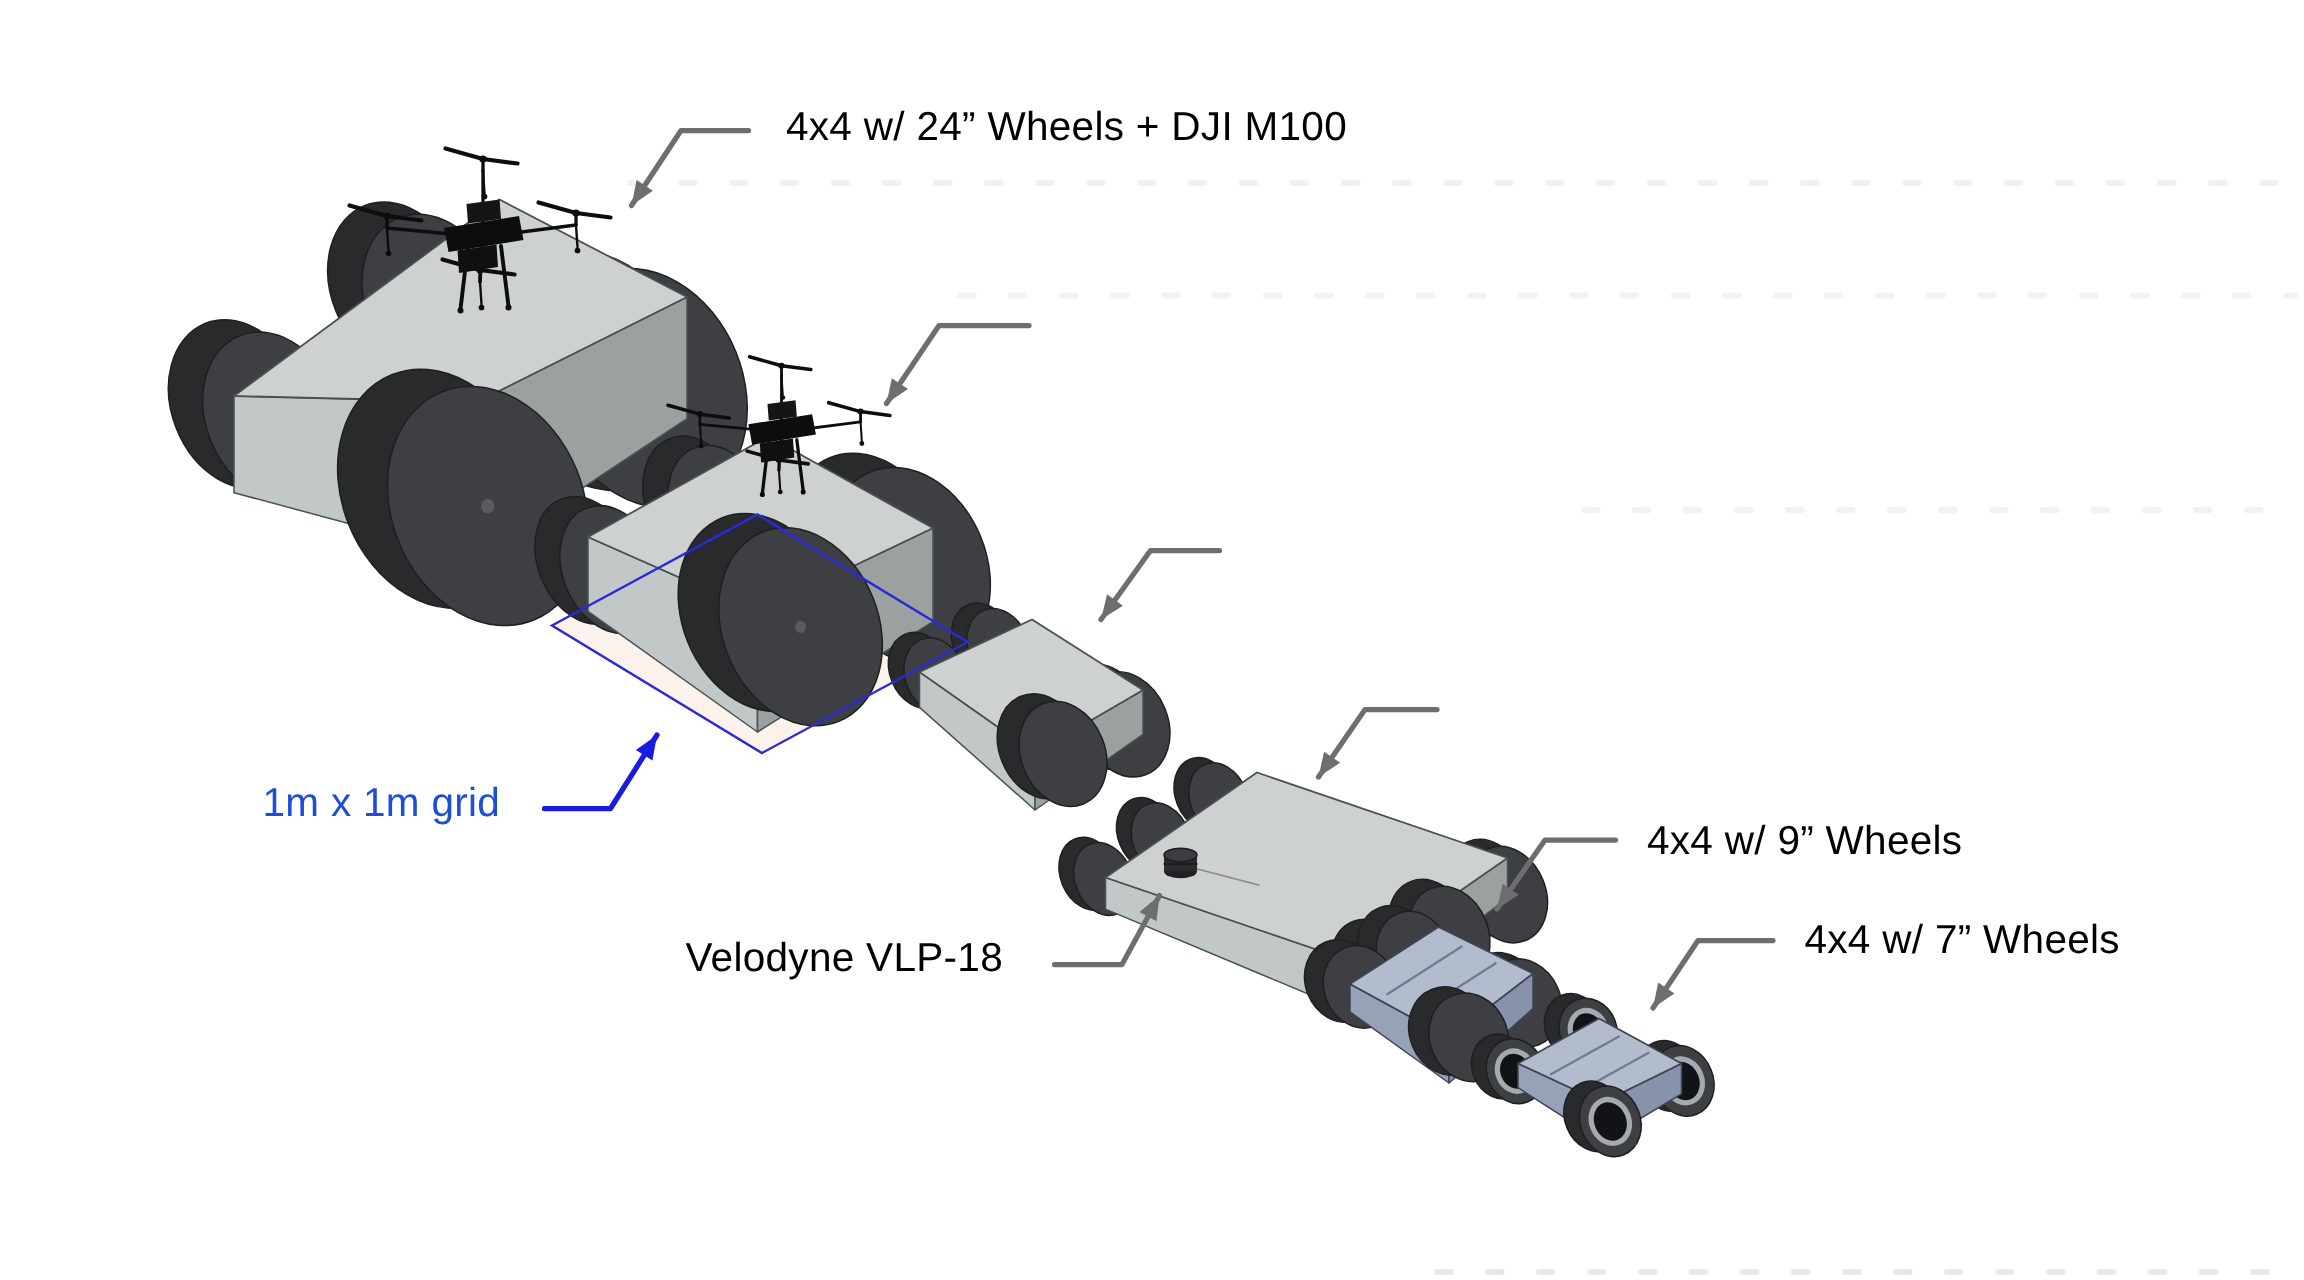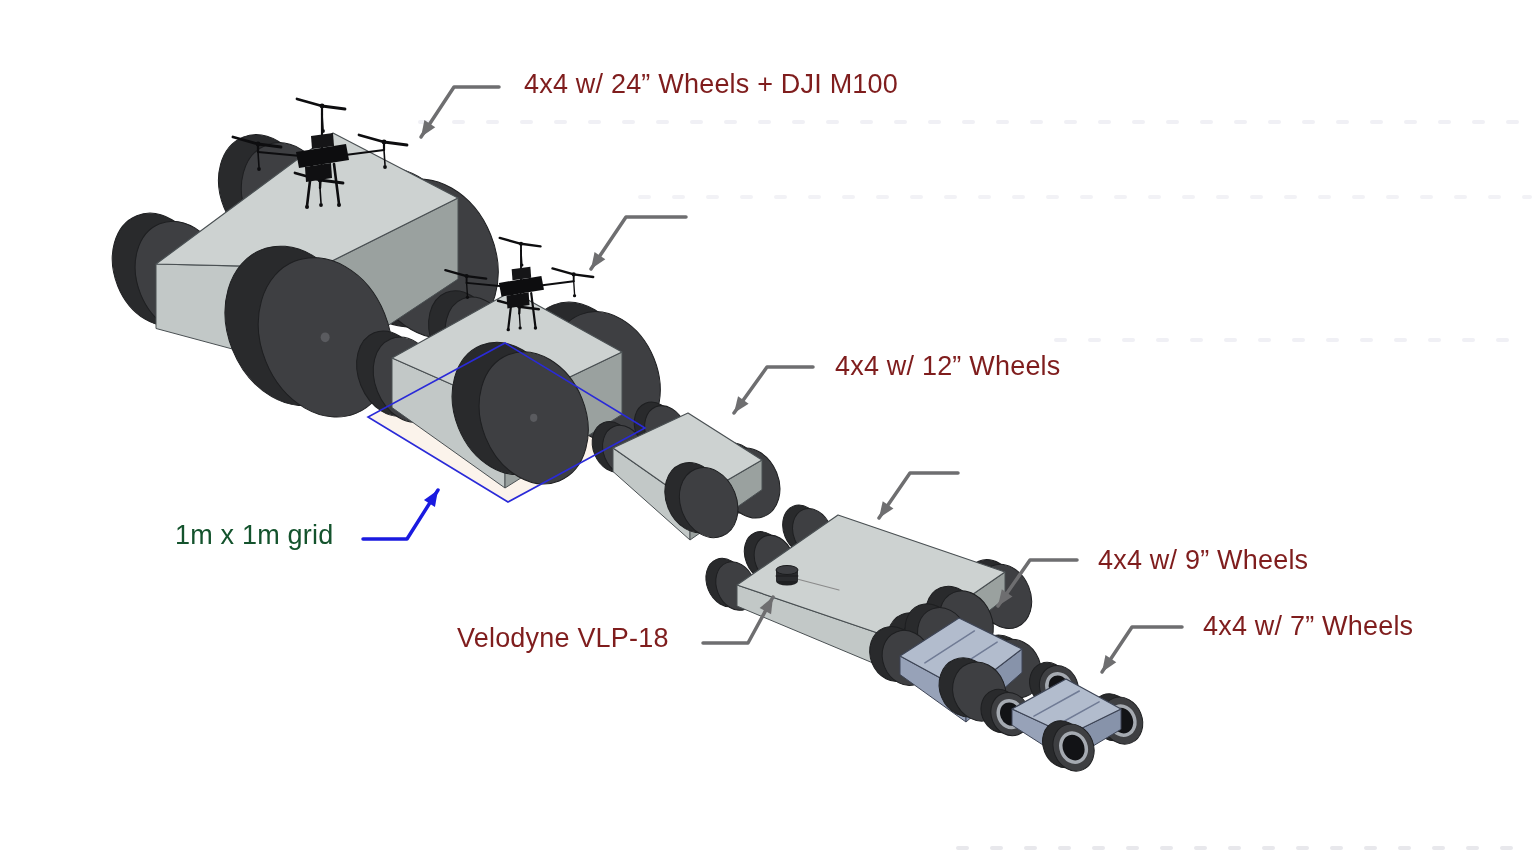--- a/index.html
+++ b/index.html
@@ -2,26 +2,26 @@
 <html><head>
 <meta charset="utf-8">
 <style>
   html,body{margin:0;padding:0;}
   body{background:#ffffff;font-family:"Liberation Sans", sans-serif;}
   .stage{position:relative;width:1536px;height:853px;background:#ffffff;overflow:hidden;}
   .stage svg{position:absolute;left:0;top:0;}
   .callout{
     position:absolute;
     font-size:27px;
-    color:#7f1d1d;
+    color:#000000;
     white-space:nowrap;
     line-height:1.1;
     letter-spacing:0.2px;
   }
-  .callout.blue{color:#14532d;}
+  .callout.blue{color:#1d4ed8;}
 </style>
 </head>
 <body>
 
 <div class="stage">
   <svg id="scene" width="1536" height="853" viewBox="0 0 1536 853">
       <g>
         <line x1="420" y1="122" x2="1530" y2="122" stroke="#f0f0f5" stroke-width="4" stroke-linecap="round" stroke-dasharray="9 25"></line>
         <line x1="640" y1="197" x2="1530" y2="197" stroke="#f2f2f6" stroke-width="4" stroke-linecap="round" stroke-dasharray="9 25"></line>
         <line x1="1056" y1="340" x2="1530" y2="340" stroke="#f0f0f5" stroke-width="4" stroke-linecap="round" stroke-dasharray="9 25"></line>
@@ -240,18 +240,17 @@
         <path d="M 363 539 L 407 539 L 438 490" fill="none" stroke="#1a1ae0" stroke-width="3.5" stroke-linejoin="round" stroke-linecap="round"></path>
         <polygon points="438,490 434.938745032668,506.9964325087645 423.9527201639892,500.04609024490645" fill="#1a1ae0" stroke="none" stroke-width="0" stroke-linejoin="round"></polygon>
       </g>
       <g>
         <path d="M 703 643 L 748 643 L 773 597" fill="none" stroke="#6e6e70" stroke-width="3.5" stroke-linejoin="round" stroke-linecap="round"></path>
         <polygon points="773,597 771.0708461855038,614.1618287358898 759.6487275610607,607.9541555704317" fill="#6e6e70" stroke="none" stroke-width="0" stroke-linejoin="round"></polygon>
       </g>
     </svg>
 
   <div class="callout" style="left:524px;top:70px;">4x4 w/ 24” Wheels + DJI M100</div>
-  <div class="callout" style="left:835px;top:352px;">4x4 w/ 12” Wheels</div>
   <div class="callout" style="left:1098px;top:546px;text-align:right;">4x4 w/ 9” Wheels</div>
   <div class="callout" style="left:1203px;top:612px;">4x4 w/ 7” Wheels</div>
   <div class="callout blue" style="left:175px;top:521px;">1m x 1m grid</div>
   <div class="callout" style="left:457px;top:624px;">Velodyne VLP-18</div>
 </div>
 
 </body></html>

